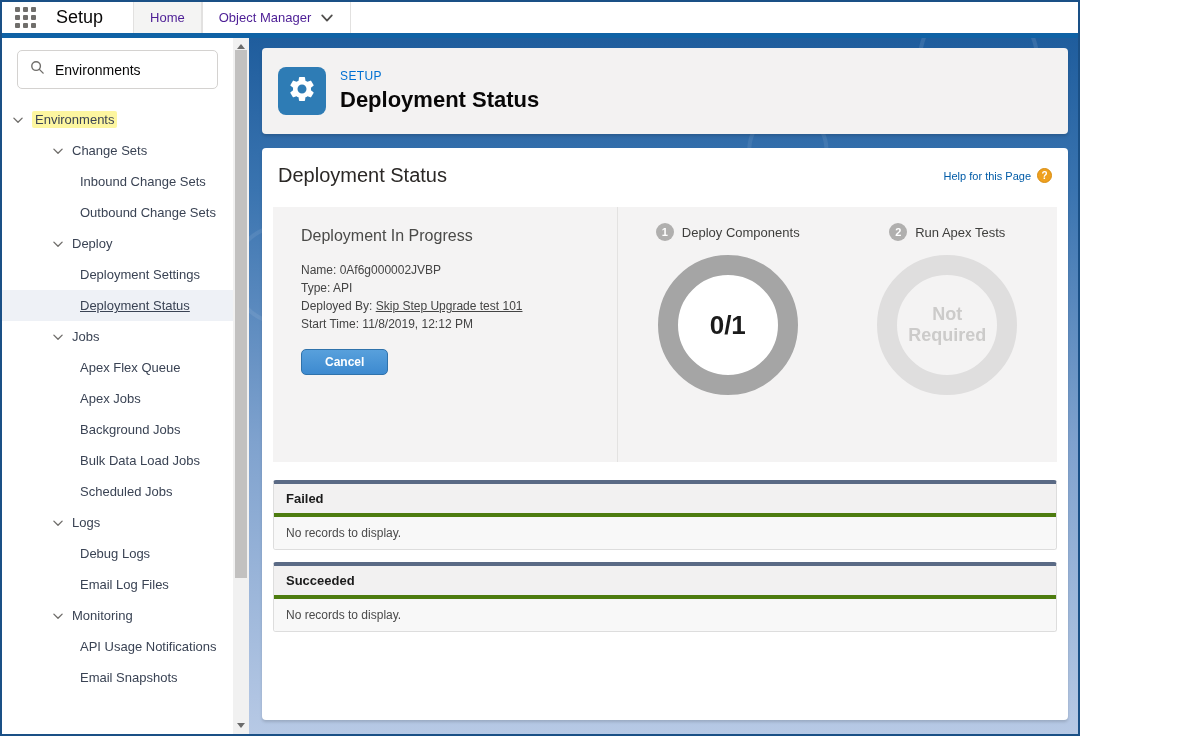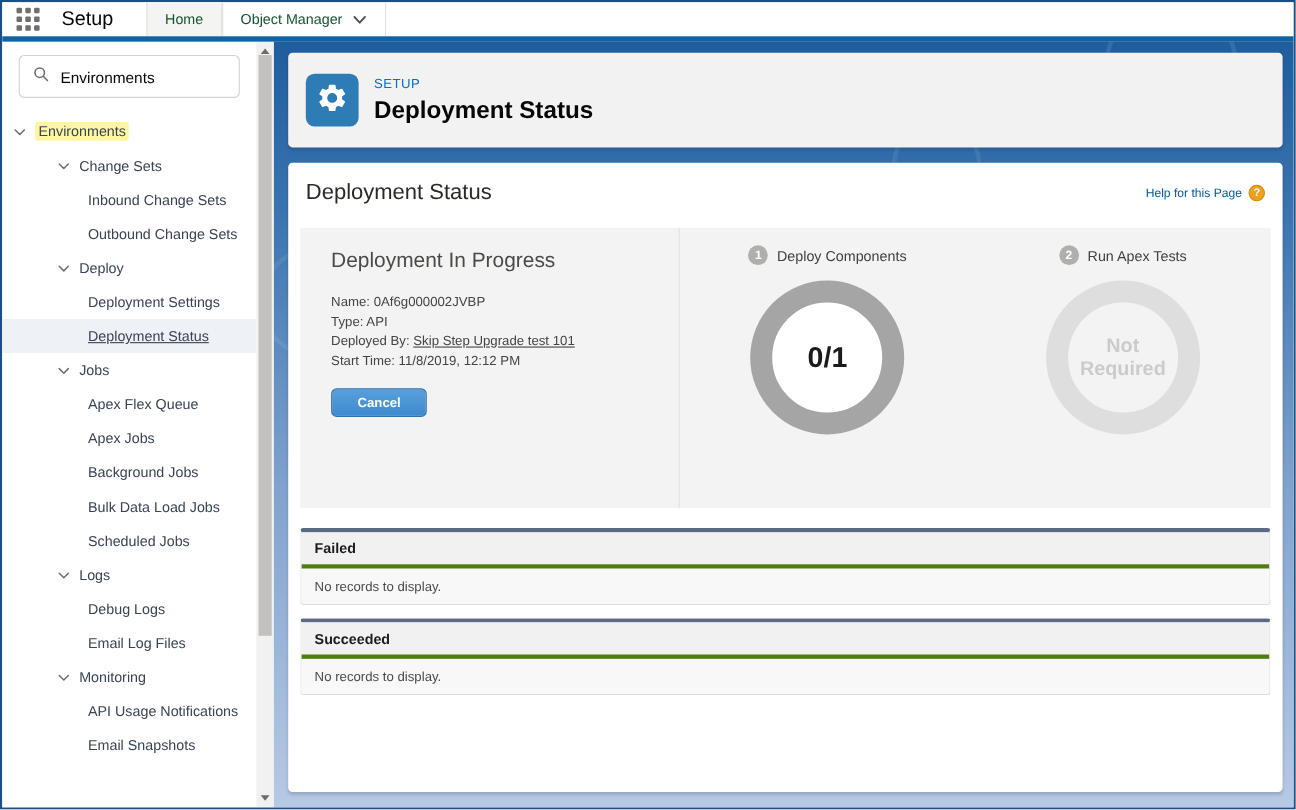--- a/index.html
+++ b/index.html
@@ -1,27 +1,27 @@
 <!DOCTYPE html>
 <html style="--accent: #0070d2; --window_border: #1a5086; --topbar_underline: #0f62a5; --bg_top: #1f5d9d; --bg_bottom: #b7c9e5; --header_card_bg: #f3f2f2; --tile_bg: #2e7cb5; --panel_bg: #f4f3f3; --ring_active: #a5a5a5; --ring_inactive: #dfdede; --badge_bg: #b0afae; --cancel_top: #58a0dc; --cancel_bottom: #3d8ad0; --cancel_border: #2f72ab; --help_link: #015ba7; --help_icon: #efa01e; --section_bar: #5a6a85; --highlight: #fdf6a0; --selected_row: #eef1f6; --tree_text: #3a4354;"><head>
 <meta charset="utf-8">
 <style>
   * { margin:0; padding:0; box-sizing:border-box; }
   body { font-family:"Liberation Sans", sans-serif; background:#fff; }
 
-  .window { width:1178px; height:736px; border:2px solid var(--window_border);
+  .window { width:1080px; height:736px; border:2px solid var(--window_border);
     display:flex; flex-direction:column; background:#fff; overflow:hidden; }
 
   
   .topbar { height:31px; flex:0 0 auto; display:flex; align-items:stretch; background:#fff; }
   .waffle { width:46px; display:flex; align-items:center; justify-content:center; cursor:pointer; }
   .waffle-grid { display:grid; grid-template-columns:repeat(3,5px); grid-gap:3px; }
   .waffle-grid i { width:5px; height:5px; background:#706e6b; border-radius:1px; display:block; }
   .app-title { display:flex; align-items:center; font-size:18px; color:#080707; padding:0 30px 0 8px; }
-  .tab { display:flex; align-items:center; padding:0 16px; font-size:13px; color:#14532d;
+  .tab { display:flex; align-items:center; padding:0 16px; font-size:13px; color:#4c1d95;
     border-left:1px solid #e2e1e0; cursor:pointer; }
   .tab.active { background:#f4f4f3; border-right:1px solid #e2e1e0; }
   .tab .chev { margin-left:9px; display:inline-flex; }
   .topbar-underline { height:5px; background:var(--topbar_underline); flex:0 0 auto; }
 
   
   .body { flex:1; display:flex; min-height:0; }
 
   .sidebar { width:231px; flex:0 0 auto; background:#fff; overflow:hidden; }
   .search-wrap { padding:12px 15px 15px; }
@@ -69,21 +69,21 @@
   .content-head { display:flex; justify-content:space-between; align-items:center; padding:2px 5px 0; }
   .content-title { font-size:20px; font-weight:500; color:#2b2826; }
   .help { display:flex; align-items:center; gap:6px; }
   .help-link { font-size:11px; color:var(--help_link); cursor:pointer; }
   .help-icon { width:15px; height:15px; border-radius:50%; background:var(--help_icon);
     border:1px solid #d88d12; color:#fff; font-size:10px; font-weight:700;
     display:flex; align-items:center; justify-content:center; cursor:pointer; }
 
   .progress-panel { margin-top:20px; height:255px; display:flex; background:var(--panel_bg); }
   .left-pane { width:345px; flex:0 0 auto; padding:20px 0 0 28px; border-right:1px solid #e3e2e1; }
-  .dep-title { font-size:19px; font-weight:400; color:#4a4a48; margin-bottom:16px; }
+  .dep-title { font-size:16px; font-weight:400; color:#4a4a48; margin-bottom:16px; }
   .detail-line { font-size:12px; color:#444; line-height:18px; }
   .detail-link { text-decoration:underline; color:#444; cursor:pointer; }
   .cancel-btn { margin-top:16px; font-family:inherit; font-size:12px; font-weight:700; color:#fff;
     background:linear-gradient(var(--cancel_top), var(--cancel_bottom));
     border:1px solid var(--cancel_border); border-radius:5px; padding:5px 23px; cursor:pointer; }
 
   .steps { flex:1; display:flex; }
   .step { flex:1; display:flex; flex-direction:column; align-items:center; padding-top:16px; }
   .step-head { display:flex; align-items:center; gap:8px; }
   .badge { width:18px; height:18px; border-radius:50%; background:var(--badge_bg); color:#fff;

